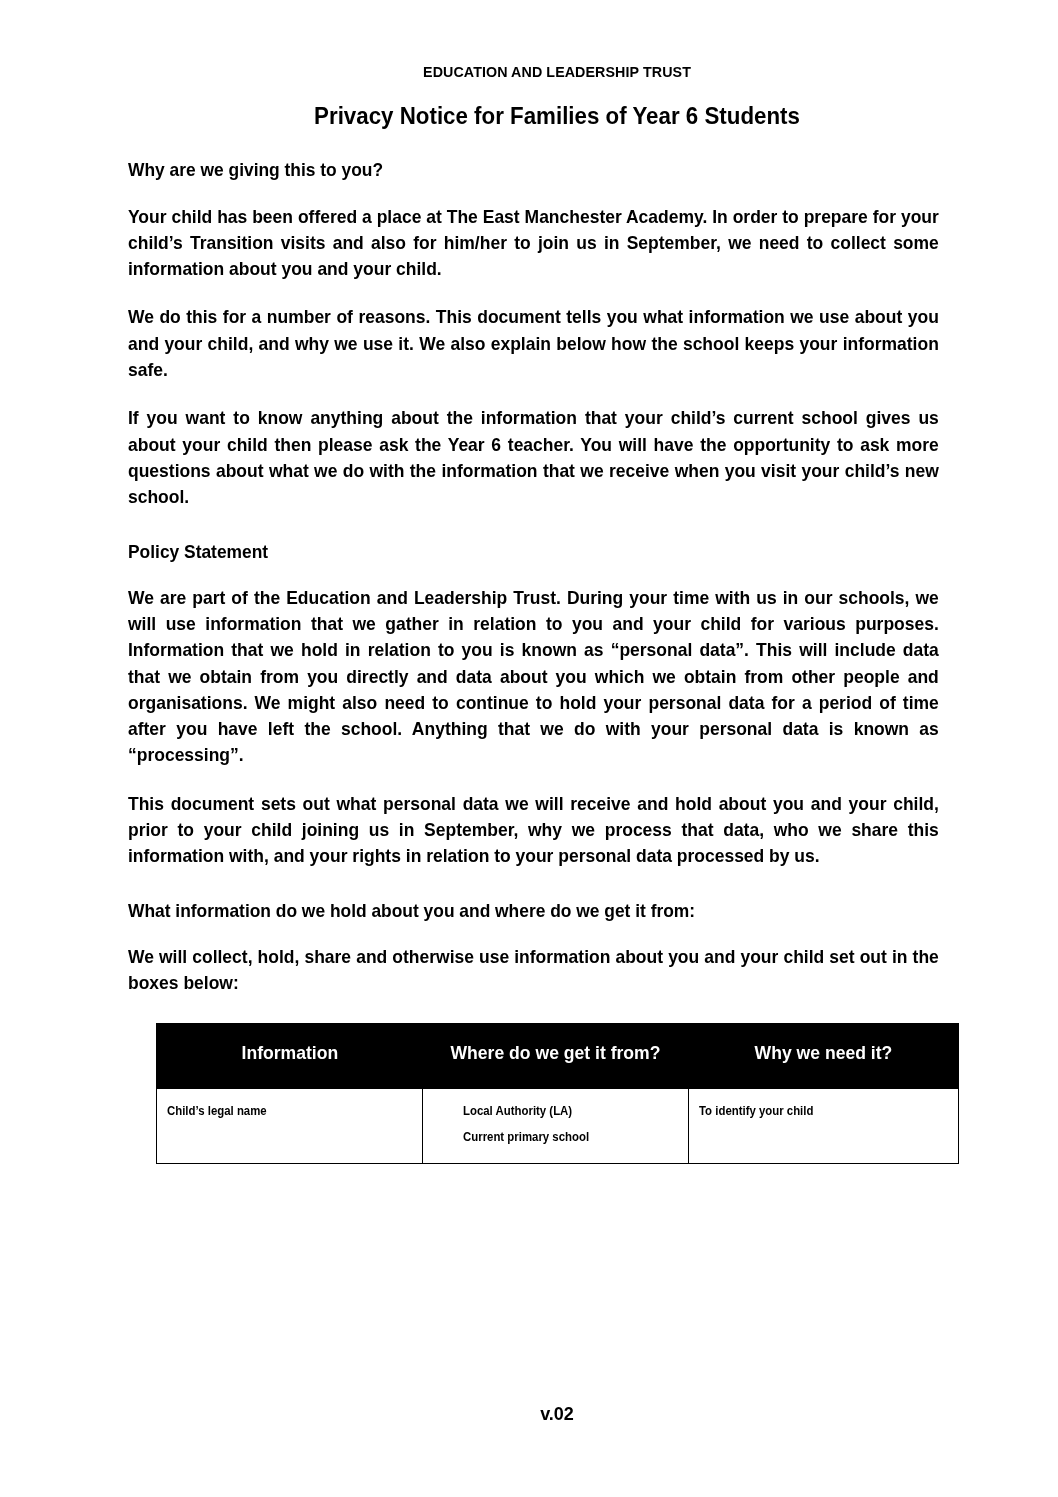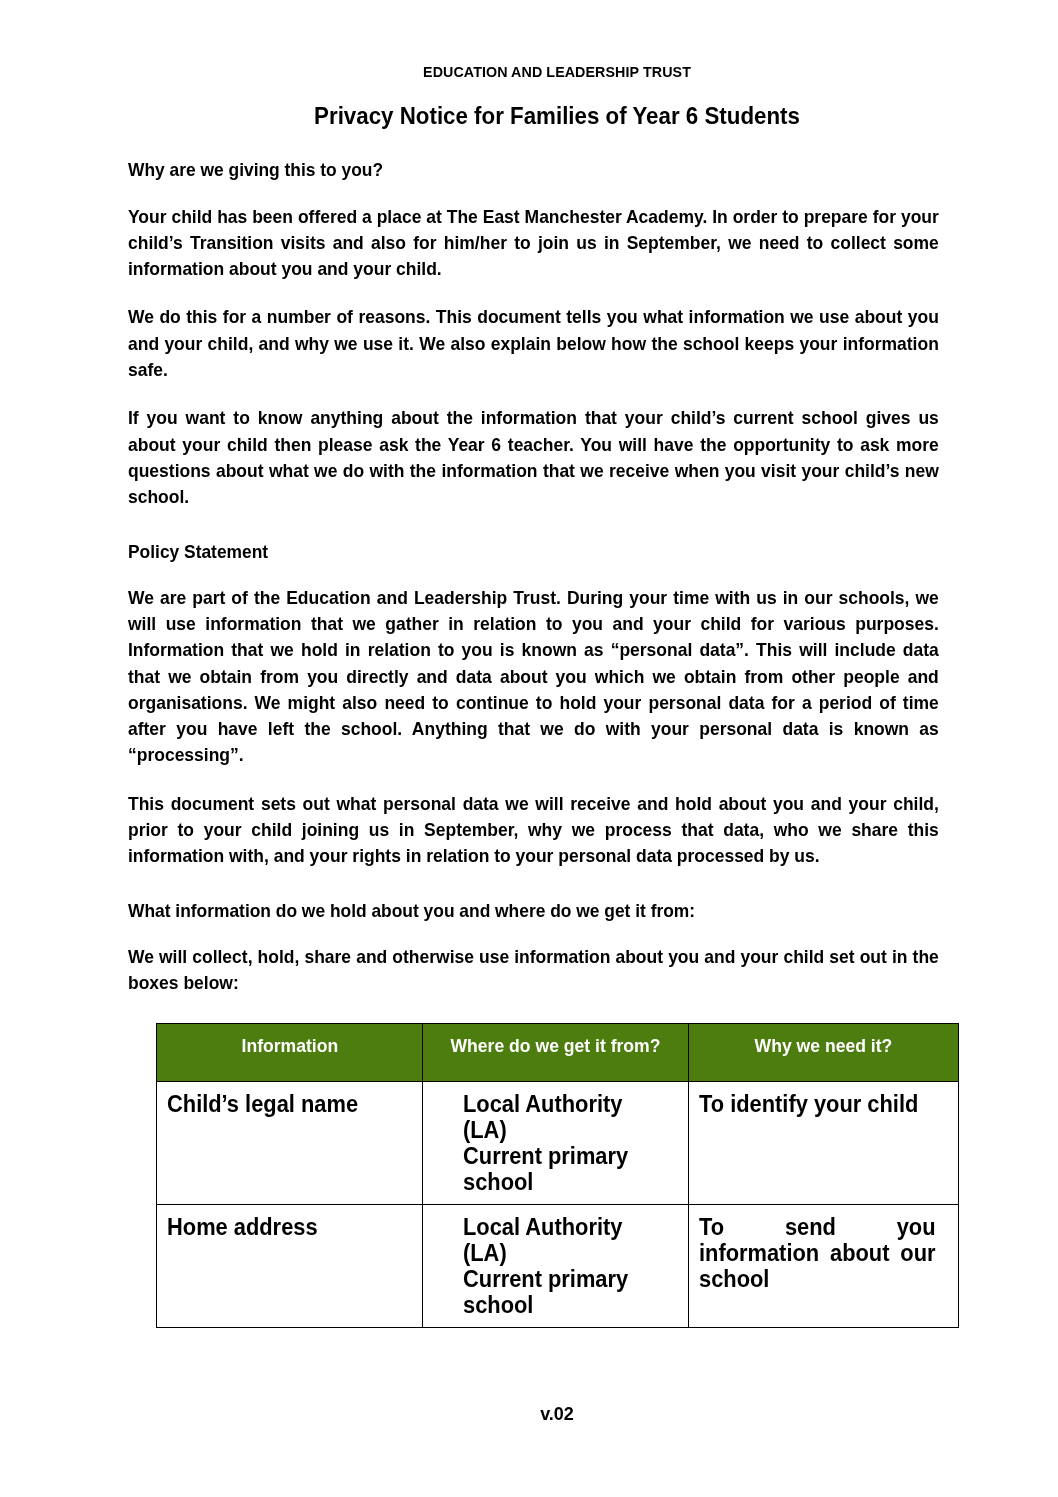--- a/index.html
+++ b/index.html
@@ -81,41 +81,41 @@
   table.info-table {
     border-collapse: collapse;
     width: 802px;
     table-layout: fixed;
   }
   table.info-table col.c1 { width: 266px; }
   table.info-table col.c2 { width: 266px; }
   table.info-table col.c3 { width: 270px; }
 
   table.info-table thead th {
-    background: #4d7c0f;
+    background: #000000;
     color: #ffffff;
     font-weight: bold;
     font-size: 18.5px;
     text-align: center;
     vertical-align: top;
-    padding: 11px 8px 23px 8px;
+    padding: 18px 8px 23px 8px;
     border: 1px solid #000000;
     line-height: 1.2;
   }
   table.info-table thead th .hlabel {
     display: inline-block;
     transform: scaleX(0.95);
   }
 
   table.info-table tbody td {
     border: 1px solid #000000;
     vertical-align: top;
     padding: 9px 10px 9px 10px;
     font-weight: bold;
-    font-size: 23px;
+    font-size: 12px;
     line-height: 26px;
     height: 56px;
     text-align: justify;
     text-justify: inter-word;
   }
   table.info-table tbody td .cellinner {
     display: block;
     transform: scaleX(0.95);
     transform-origin: left top;
   }
@@ -185,34 +185,20 @@
                 <span class="cellinner">
                   <span class="line">Local Authority (LA)</span>
                   <span class="line">Current primary school</span>
                 </span>
               </td>
             <td>
                 <span class="cellinner">To identify your child</span>
               </td>
           </tr>
 
-          <tr>
-            <td>
-                <span class="cellinner">Home address</span>
-              </td>
-            <td class="no-just">
-                <span class="cellinner">
-                  <span class="line">Local Authority (LA)</span>
-                  <span class="line">Current primary school</span>
-                </span>
-              </td>
-            <td>
-                <span class="cellinner">To send you information about our school</span>
-              </td>
-          </tr>
 
 
 
 
         </tbody>
       </table>
     </div>
 
   </div>
 

